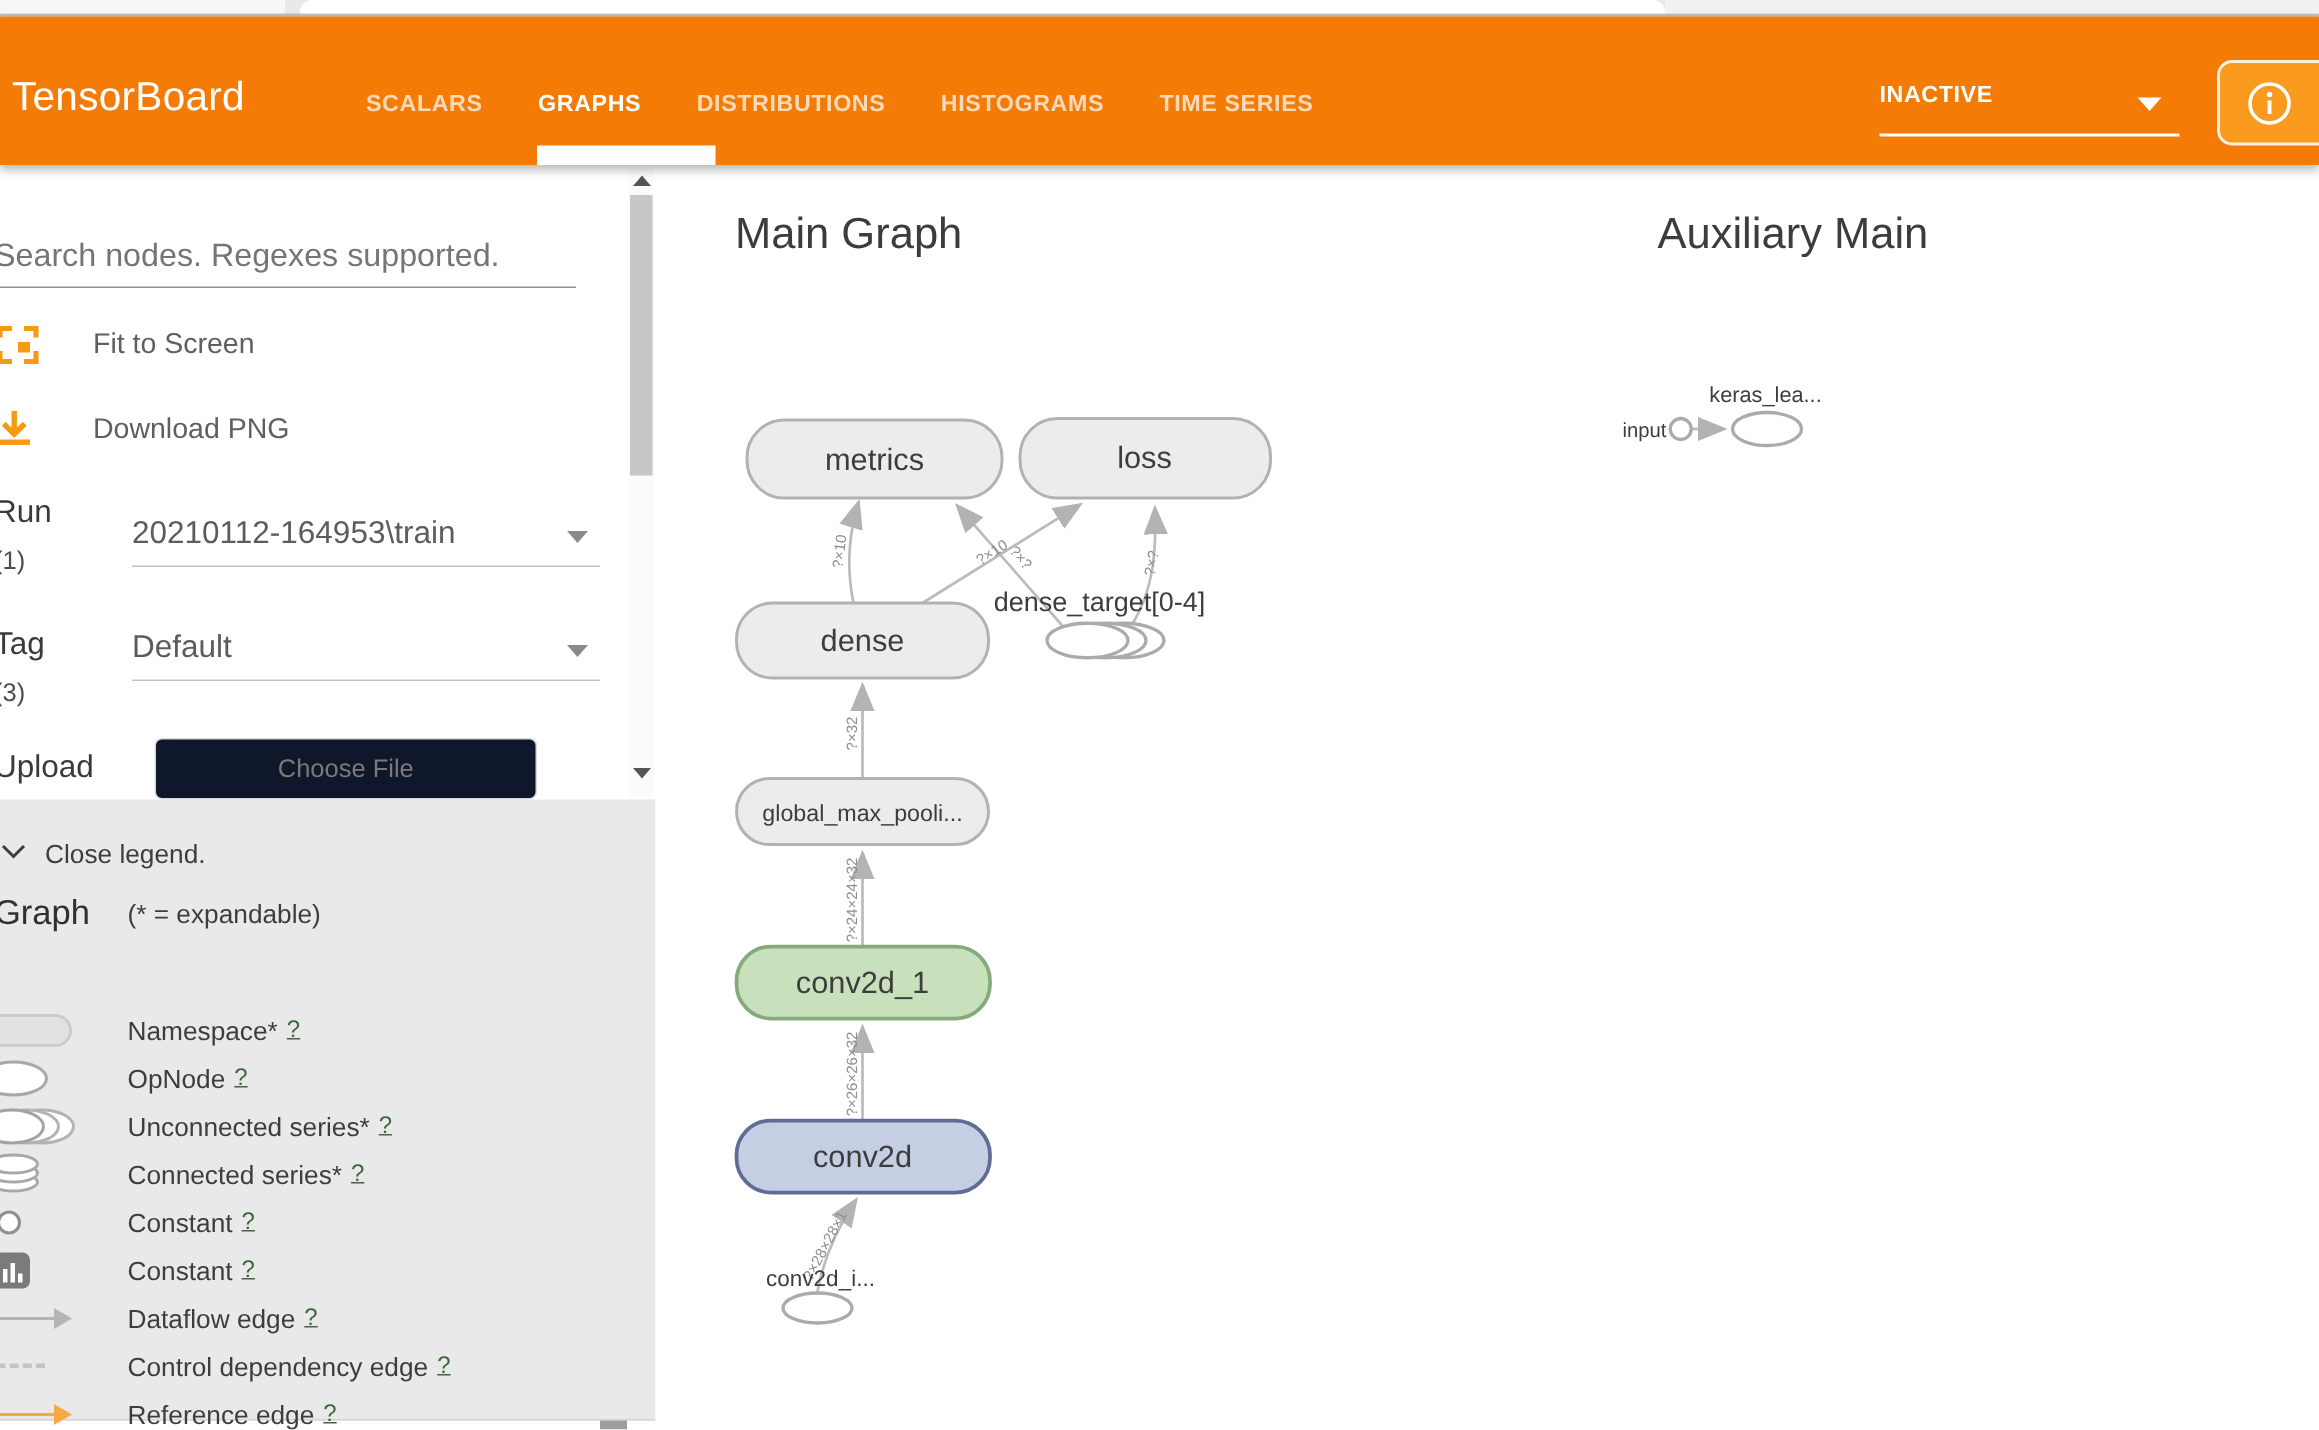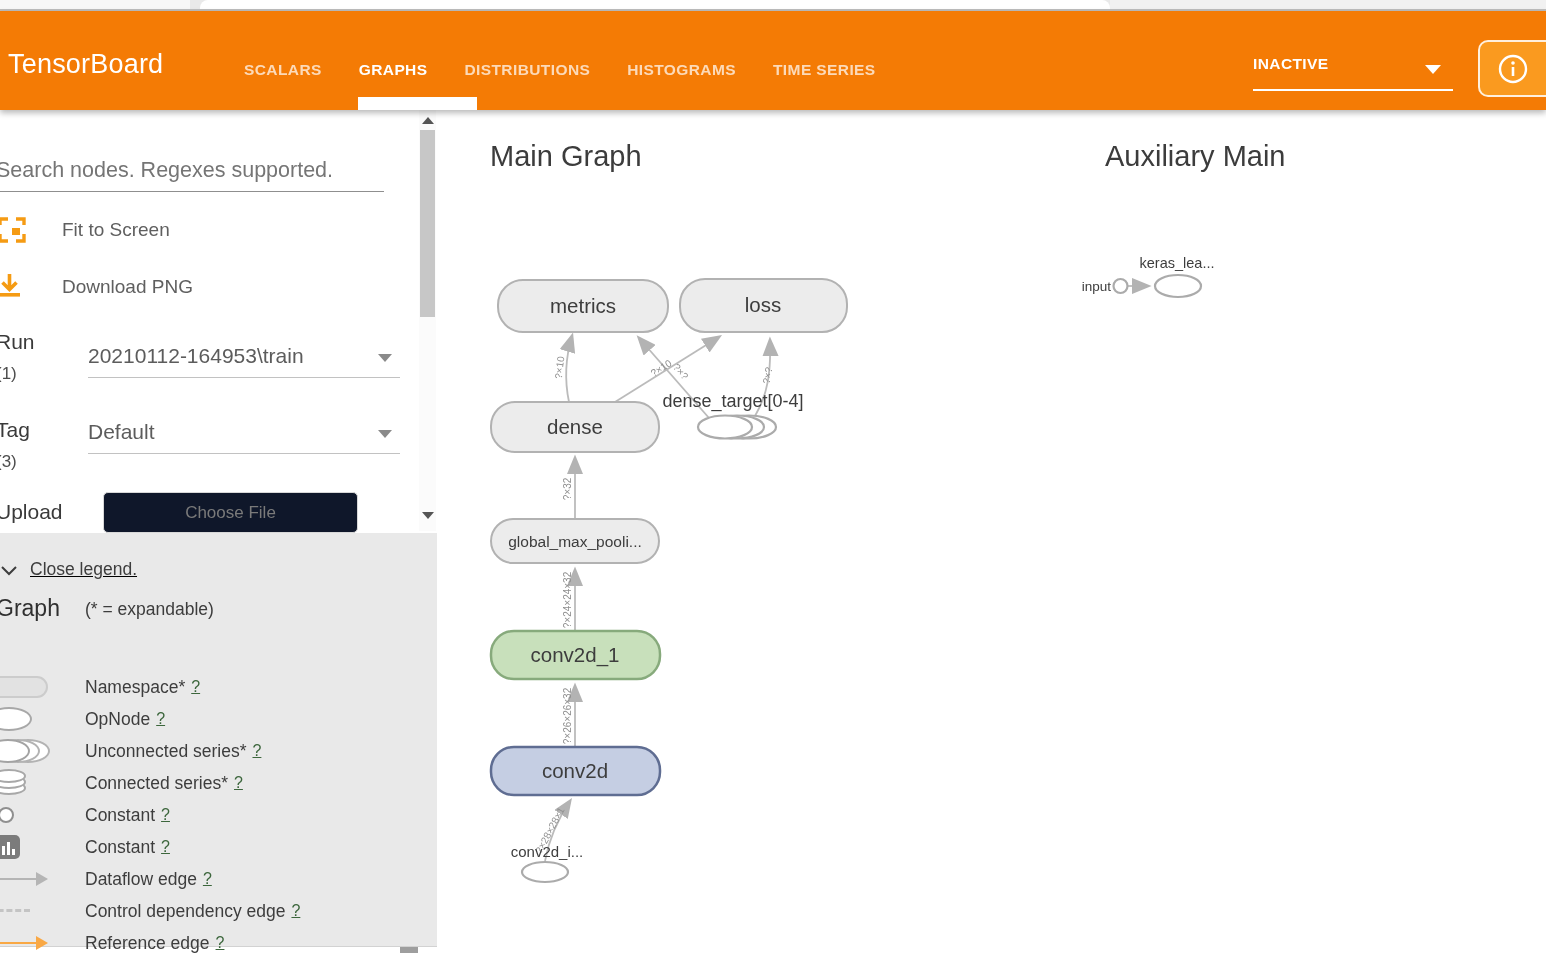--- a/index.html
+++ b/index.html
@@ -55,21 +55,21 @@
   .side-scrollbar { position:absolute; left:419px; top:0; width:17px; height:421px; background:#fbfbfb; }
   .scroll-up { position:absolute; left:3px; top:7px; width:0; height:0;
             border-left:6px solid transparent; border-right:6px solid transparent; border-bottom:7px solid #555; }
   .scroll-thumb { position:absolute; left:1px; top:20px; width:15px; height:187px; background:#c7c7c7; }
   .scroll-down { position:absolute; left:3px; top:402px; width:0; height:0;
             border-left:6px solid transparent; border-right:6px solid transparent; border-top:7px solid #555; }
 
   
   .legend-panel { position:absolute; left:0; top:423px; width:437px; height:414px; background:#e9e9e9;
             border-bottom:1px solid #d2d2d2; }
-  .legend-close { position:absolute; left:0; top:26px; display:flex; align-items:flex-end; cursor:pointer;text-decoration:underline; }
+  .legend-close { position:absolute; left:0; top:26px; display:flex; align-items:flex-start; cursor:pointer; }
   .legend-close .close-text { margin-left:12px; font-size:17.5px; color:#3d3d3d; }
   .legend-title-row { position:absolute; left:-4px; top:62px; }
   .legend-title { font-size:23px; color:#2f2f2f; display:inline-block; }
   .legend-subtitle { position:absolute; left:89px; top:4px; font-size:17.5px; color:#3d3d3d; white-space:nowrap; }
   .legend-items { position:absolute; left:0; top:110px; display:flex; flex-direction:column; gap:8px;margin-top:32px; }
   .legend-row { display:flex; align-items:center; height:24px; }
   .legend-icon-cell { width:64px; flex:none; position:relative; height:24px; }
   .legend-label { font-size:17.5px; color:#3d3d3d; margin-left:21px; white-space:nowrap; }
   .help-link { color:#3c663c; text-decoration:underline; margin-left:6px; cursor:pointer; }
 

